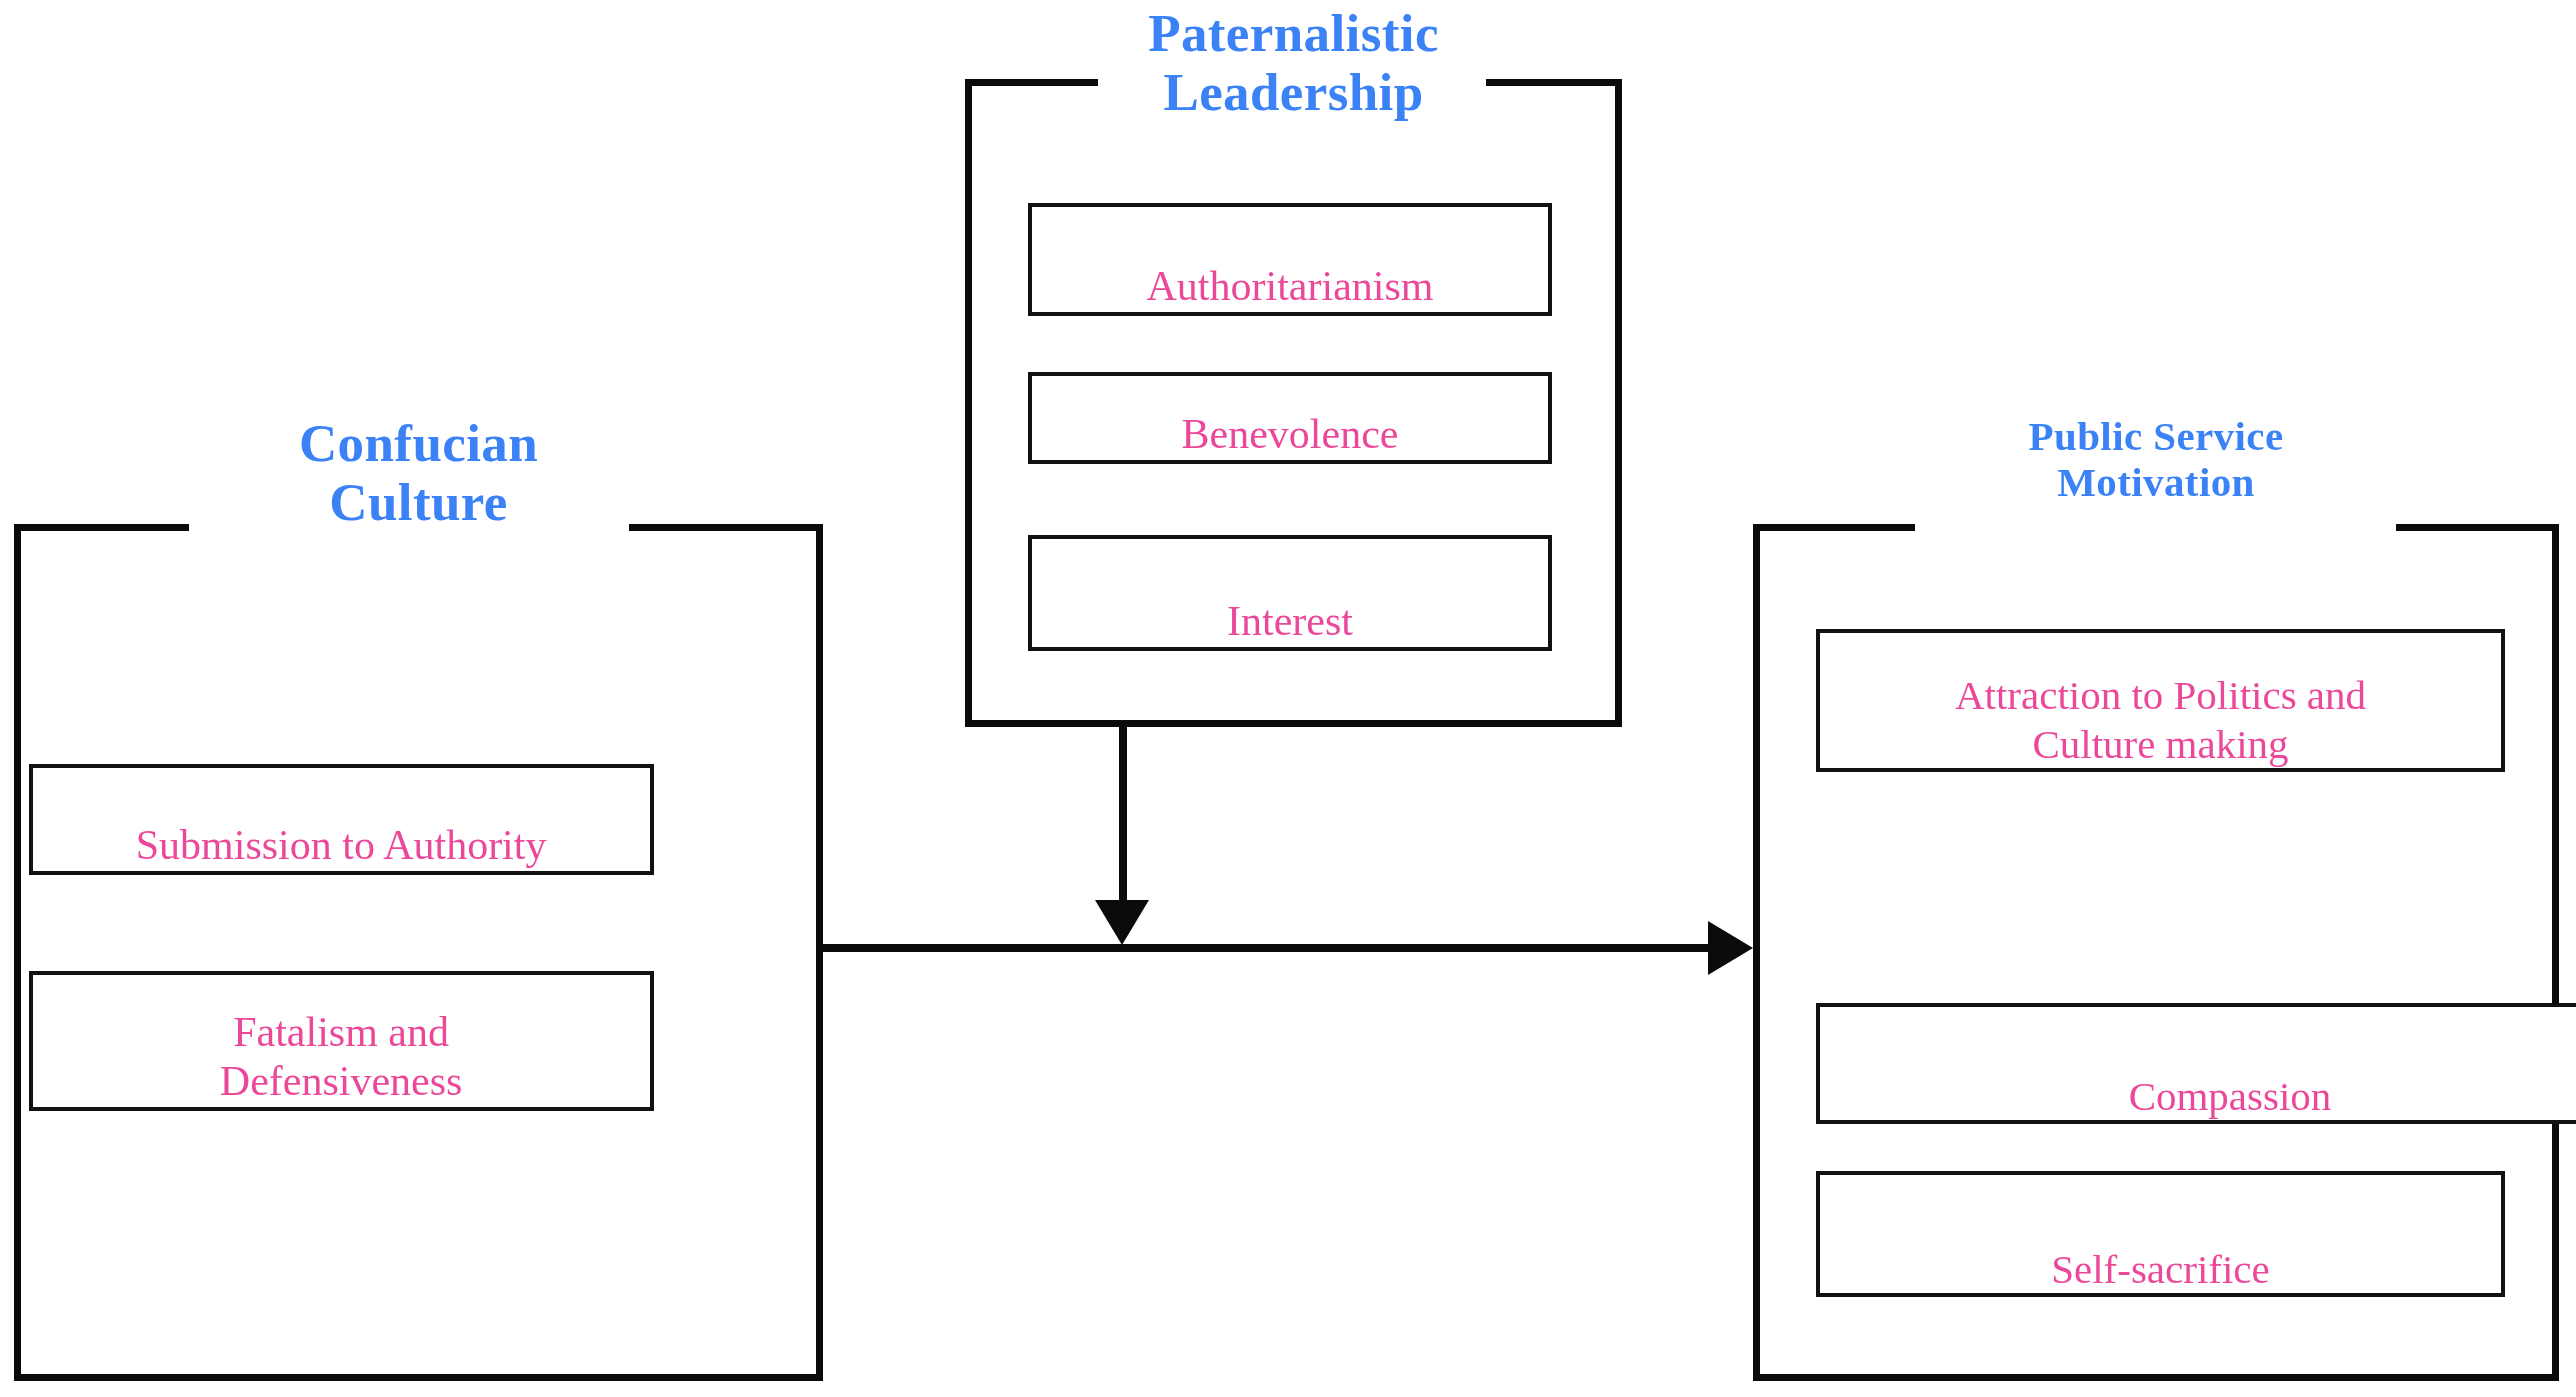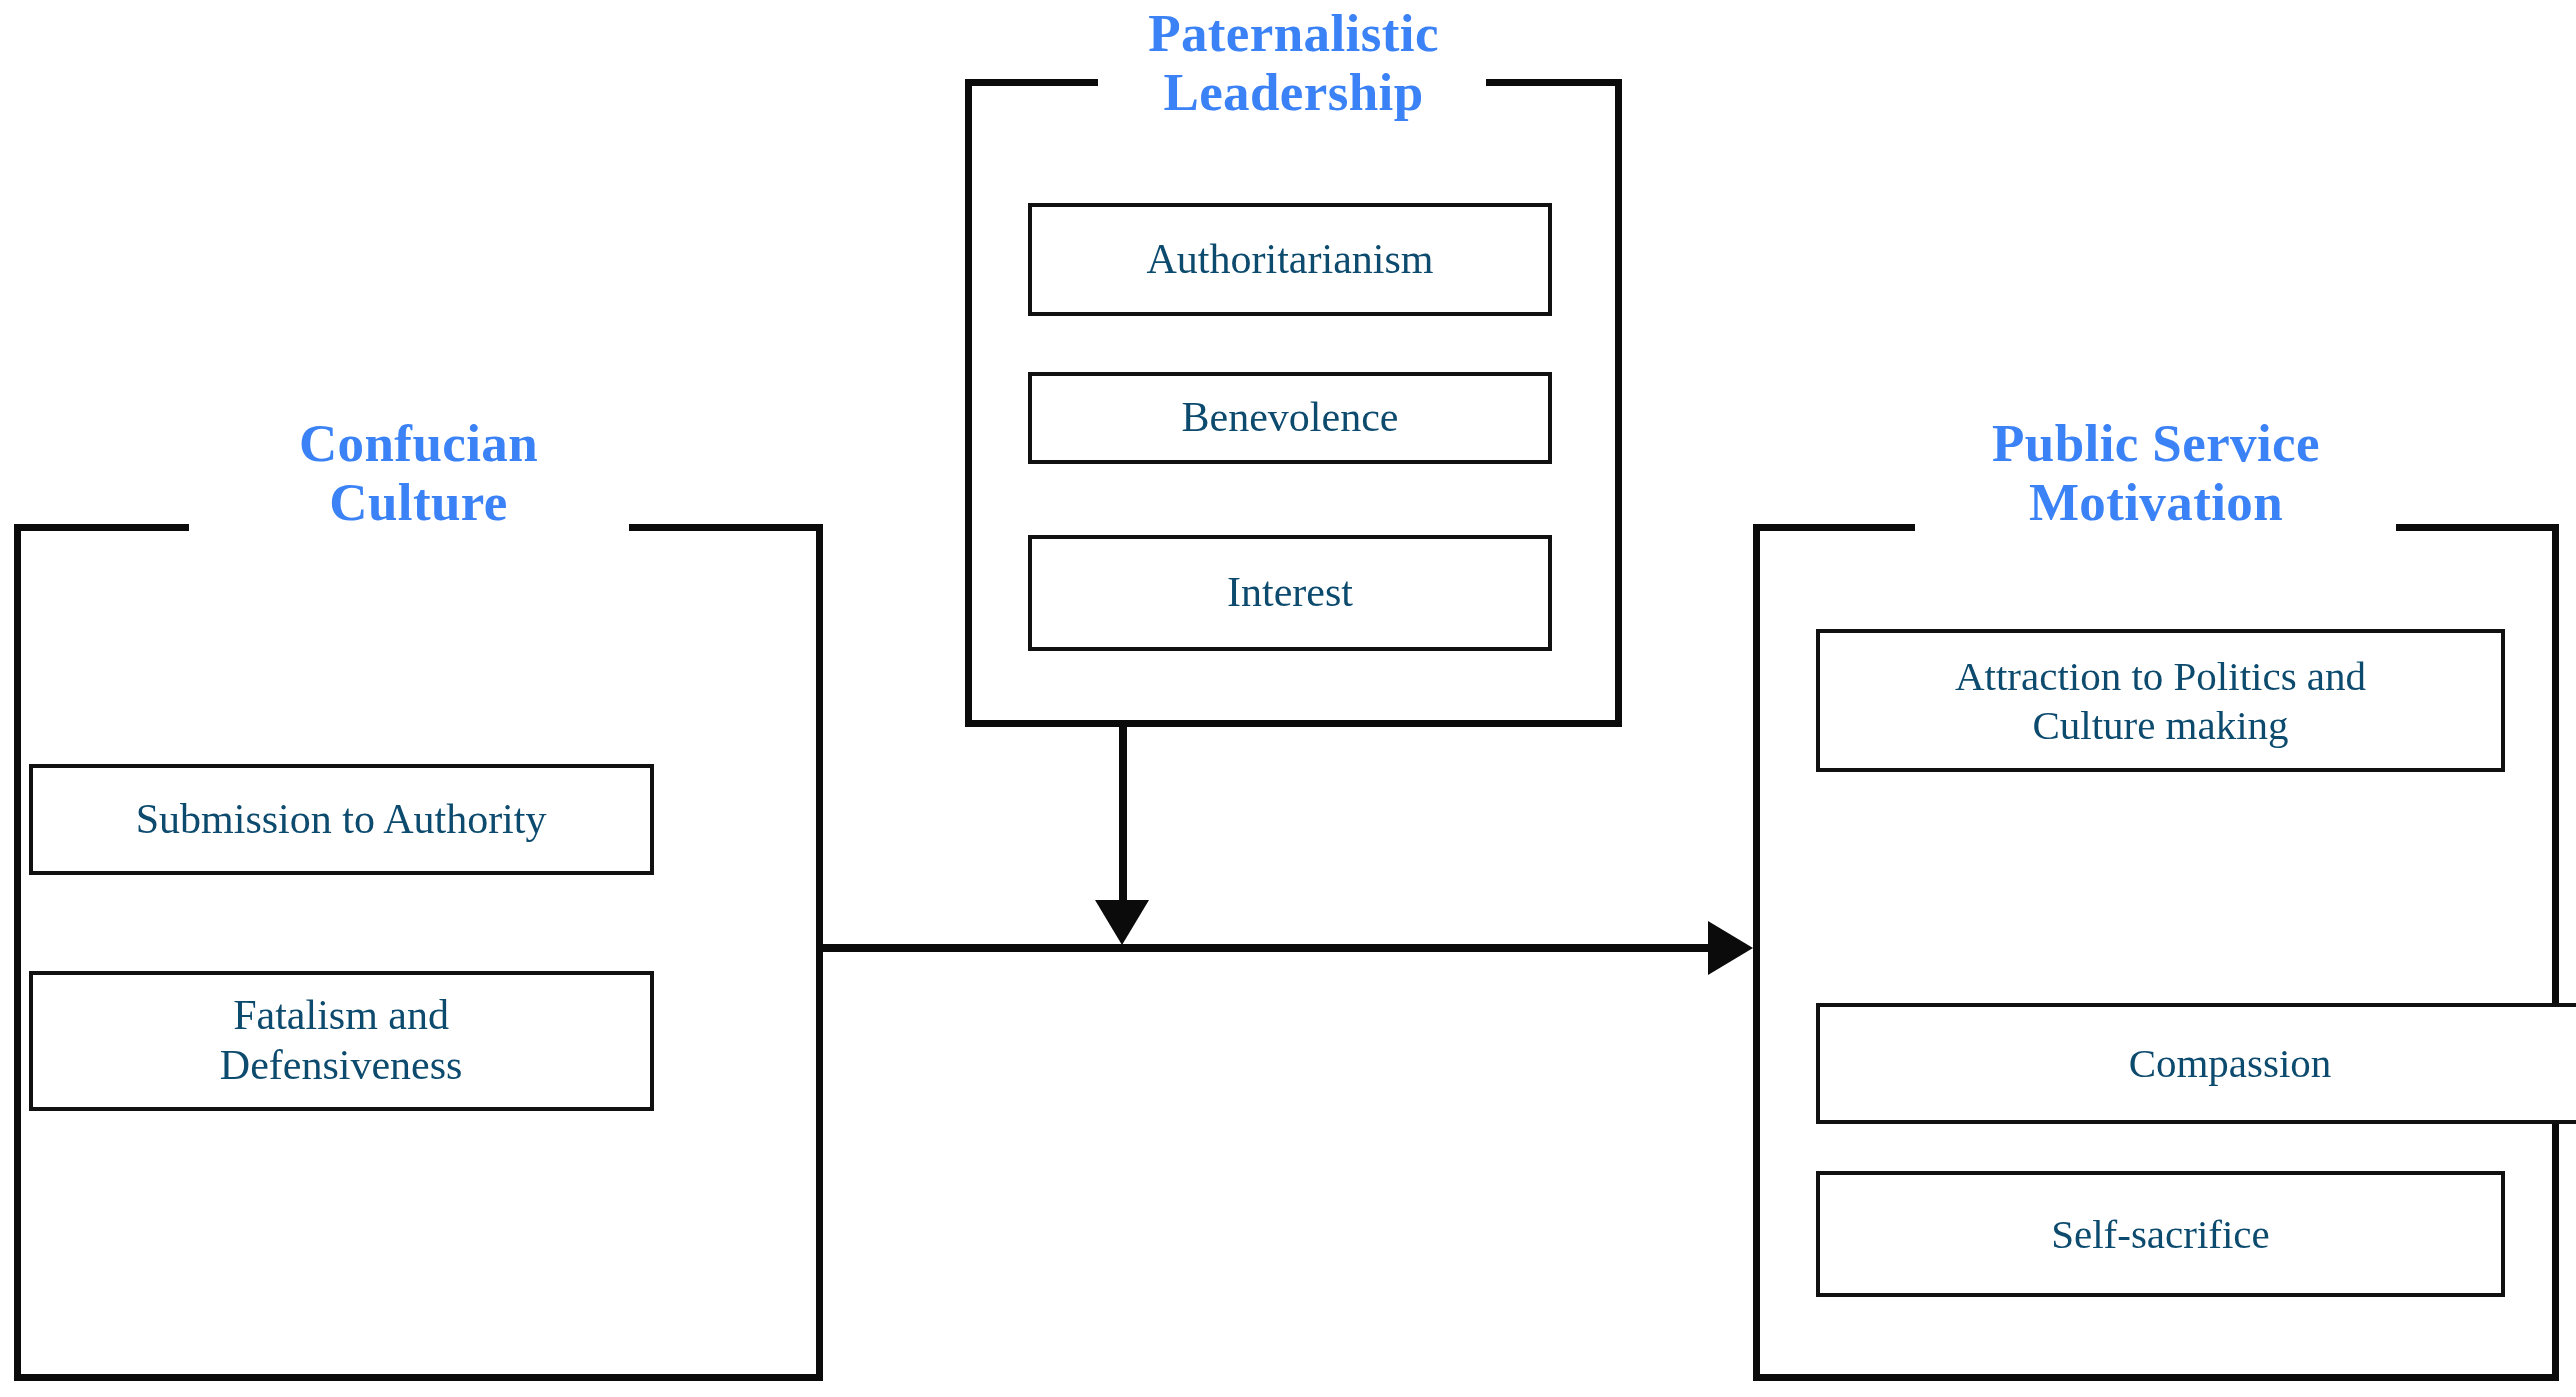--- a/index.html
+++ b/index.html
@@ -39,24 +39,24 @@
     white-space: pre-line;
   }
 
   
   .concept-box {
     position: absolute;
     box-sizing: border-box;
     border: 4.4px solid #111111;
     background: #ffffff;
     display: flex;
-    align-items: center;
+    align-items: flex-end;
     justify-content: center;
     text-align: center;
-    color: #0c4a6e;
+    color: #ec4899;
     line-height: 1.18;
     padding: 0 10.2px;
   }
 
   
   .line-h, .line-v {
     position: absolute;
     background: #0b0b0b;
   }
   .arrowhead-right {
@@ -129,21 +129,21 @@
     </div>
   </div>
 
   <div class="panel" style="left:1753px; top:524px; width:806px; height:856px;">
     <div class="edge" style="left:0px; top:0px; width:162px; height:6.6px;"></div>
     <div class="edge" style="left:643px; top:0px; width:162px; height:6.6px;"></div>
     <div class="edge" style="left:0px; top:0px; width:6.6px; height:856px;"></div>
     <div class="edge" style="left:799px; top:0px; width:6.6px; height:856px;"></div>
     <div class="edge" style="left:0px; top:850px; width:806px; height:6.6px;"></div>
 
-    <div class="panel-title" style="top:-110px; font-size:53px;">Public Service
+    <div class="panel-title" style="top:-110px; font-size:41px;">Public Service
 Motivation</div>
 
     <div class="concept-box" style="left:63px; top:105px; width:689px; height:143px; font-size:41px; white-space:pre-line;">
       <span>Attraction to Politics and
 Culture making</span>
     </div>
 
 
     <div class="concept-box" style="left:63px; top:479px; width:828px; height:121px; font-size:41px;">
       <span>Compassion</span>

